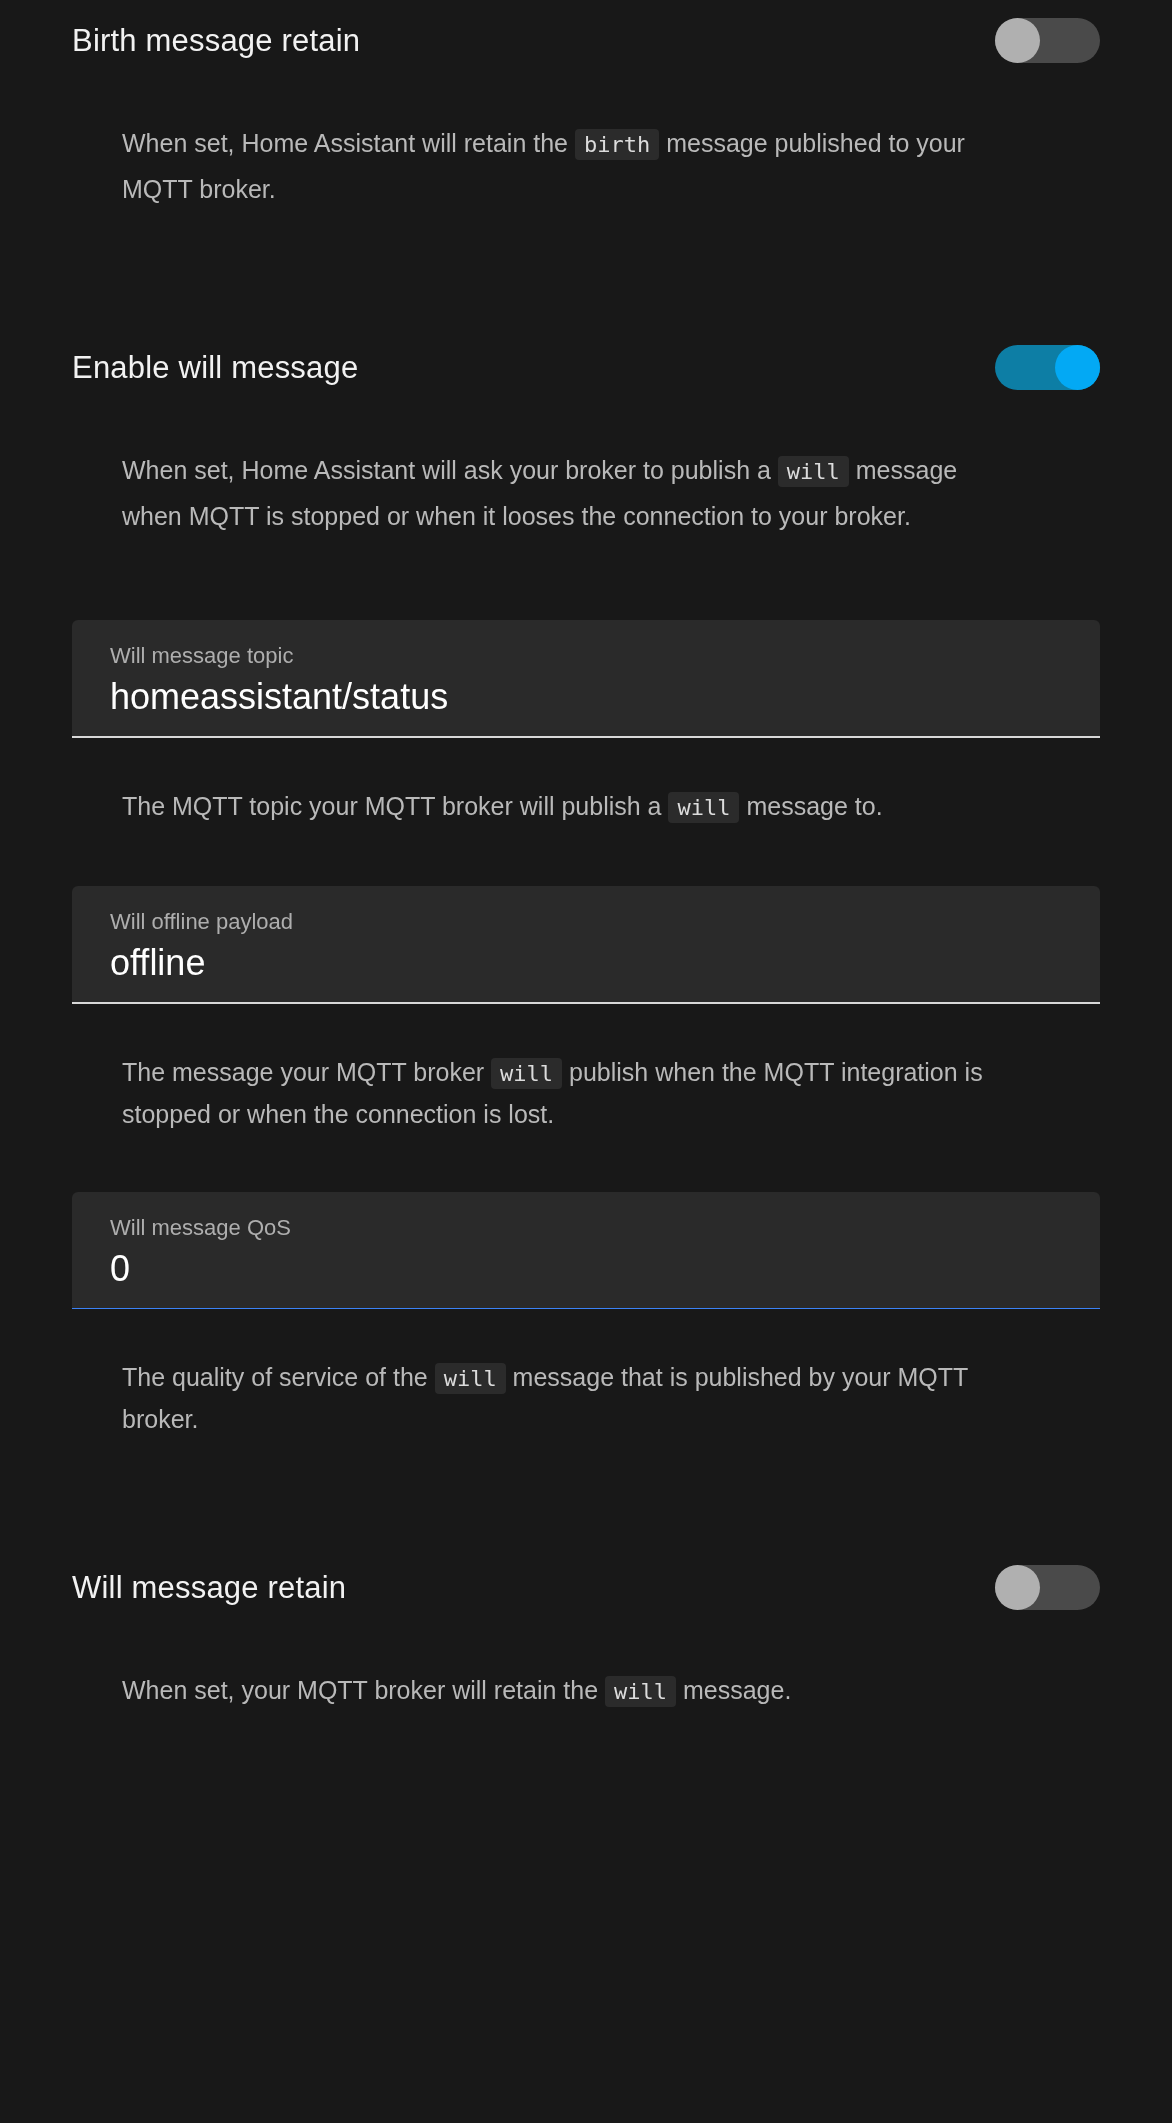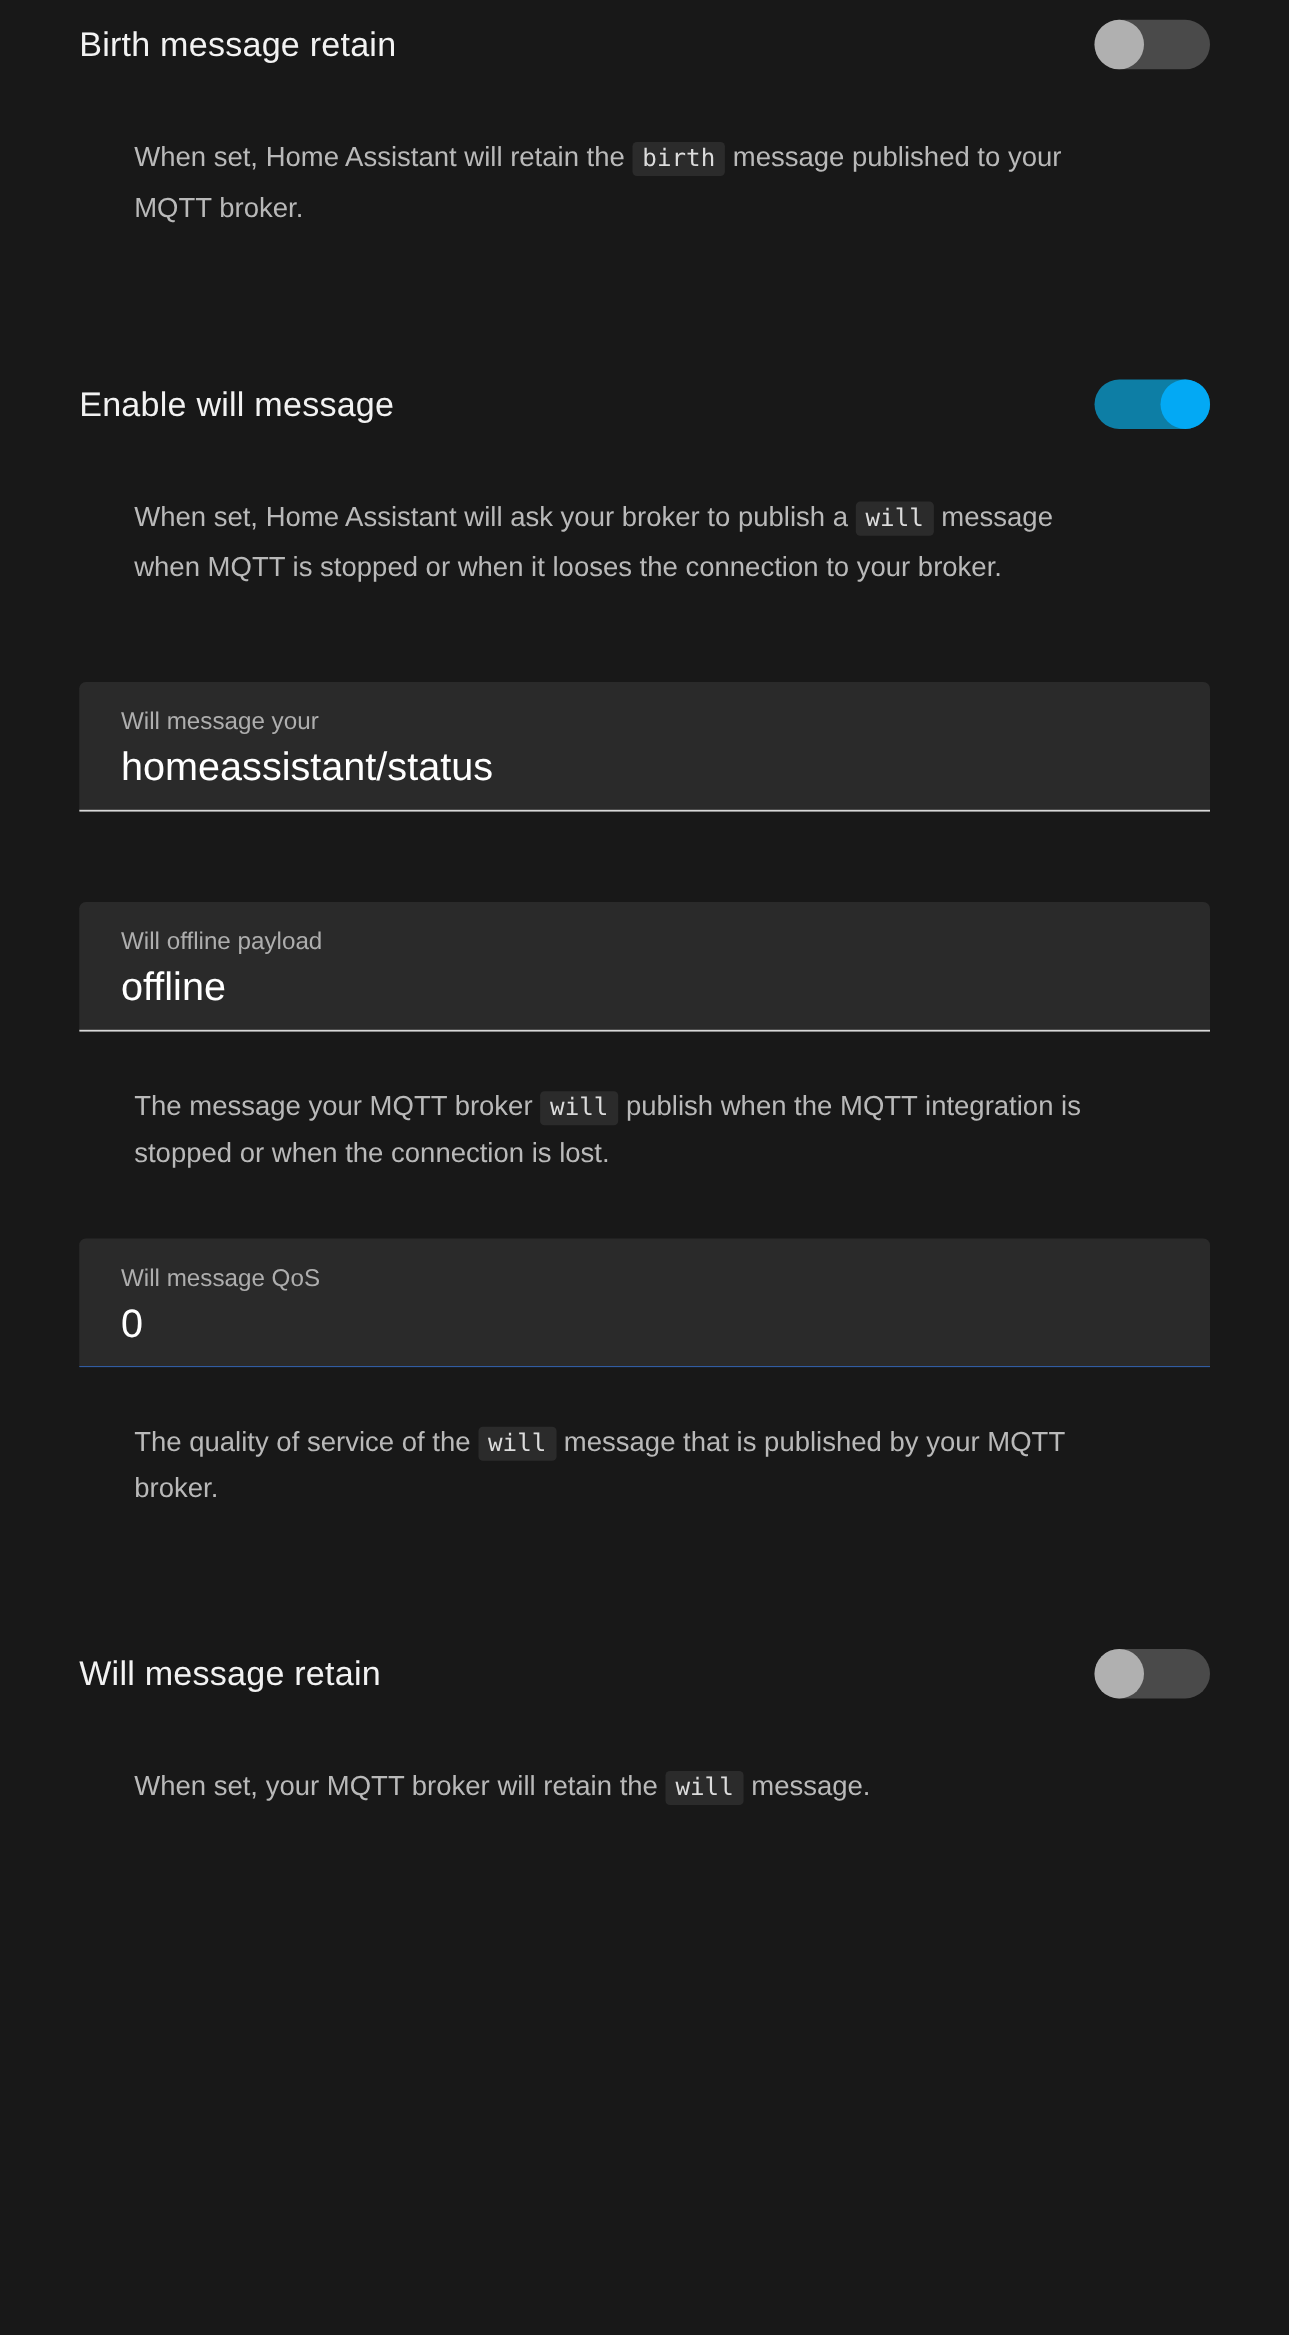--- a/index.html
+++ b/index.html
@@ -149,26 +149,27 @@
     </div>
   </div>
 
   <div class="sp-46"></div>
 
   <p class="desc">When set, Home Assistant will ask your broker to publish a <code class="chip">will</code> message when MQTT is stopped or when it looses the connection to your broker.</p>
 
   <div class="sp-70"></div>
 
   <div class="field">
-    <div class="field-label">Will message your</div>
+    <div class="field-label">Will message topic</div>
     <div class="field-value">homeassistant/status</div>
   </div>
 
   <div class="sp-36"></div>
 
+  <p class="desc tight">The MQTT topic your MQTT broker will publish a <code class="chip">will</code> message to.</p>
 
   <div class="sp-46"></div>
 
   <div class="field">
     <div class="field-label">Will offline payload</div>
     <div class="field-value">offline</div>
   </div>
 
   <div class="sp-36"></div>
 

